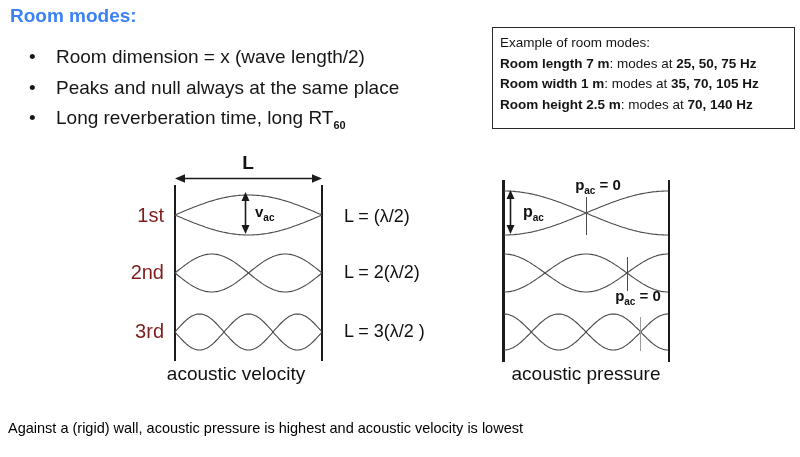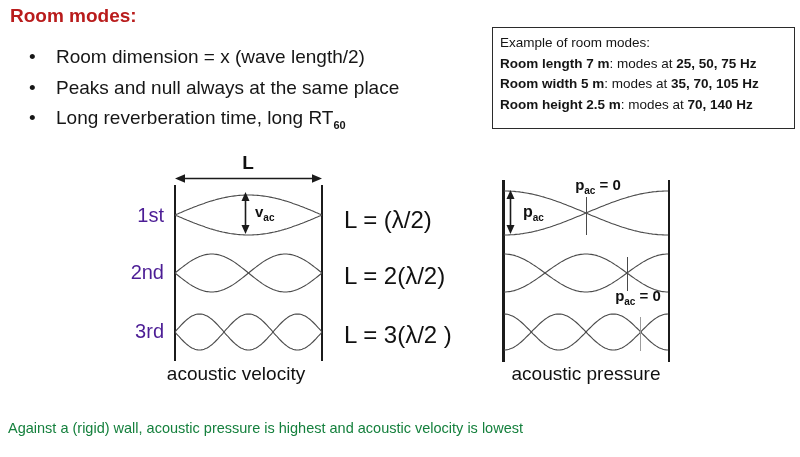--- a/index.html
+++ b/index.html
@@ -9,21 +9,21 @@
     height: 457px;
     background: #ffffff;
     font-family: "Liberation Sans", sans-serif;
     color: #1a1a1a;
     overflow: hidden;
   }
   .abs { position: absolute; }
 
   .title {
     left: 10px; top: 5px;
-    font-size: 19px; font-weight: 700; color: #b91c1c;
+    font-size: 19px; font-weight: 700; color: #3b82f6;
   }
   .bullets {
     left: 10px; top: 26px;
     list-style: none; margin: 16px; padding: 0;
     font-size: 19px; color: #161616;
   }
   .bullets li {
     position: relative;
     padding-left: 30px;
     line-height: 30.5px;
@@ -46,24 +46,24 @@
     line-height: 20.5px;
     color: #151515;
     white-space: nowrap;
   }
   .example-box b { font-weight: 700; }
 
   .wall { background: #1b1b1b; }
 
   .row-label {
     width: 46px; text-align: right;
-    font-size: 20px; color: #4c1d95;
+    font-size: 20px; color: #7f1d1d;
   }
   .formula {
-    font-size: 24px; color: #111; white-space: nowrap;
+    font-size: 18px; color: #111; white-space: nowrap;
   }
   .caption {
     width: 180px; text-align: center;
     font-size: 19px; color: #111; white-space: nowrap;
   }
   .dim-label {
     width: 40px; text-align: center;
     font-size: 19px; font-weight: 600; color: #111;
   }
   .amp-label {
@@ -72,40 +72,40 @@
   .amp-label sub, .node-label sub { font-size: 10px; }
   .node-label {
     width: 84px; text-align: center;
     font-size: 15px; font-weight: 700; color: #111; white-space: nowrap;
   }
   .tick { width: 1.3px; background: #4a4a4a; }
   .tick.light { background: #9c9c9c; }
 
   .footer {
     left: 8px; top: 420px;
-    font-size: 14.5px; color: #15803d; white-space: nowrap;
+    font-size: 14.5px; color: #000000; white-space: nowrap;
   }
   svg { display: block; }
 </style>
 </head>
 <body>
 
 <div class="slide">
 
   <div class="abs title">Room modes:</div>
   <ul class="abs bullets">
     <li><span>Room dimension = x (wave length/2)</span></li>
     <li><span>Peaks and null always at the same place</span></li>
     <li><span>Long reverberation time, long RT</span><sub class="s60">60</sub></li>
   </ul>
 
   <div class="abs example-box">
     <div>Example of room modes:</div>
     <div><b>Room length 7 m</b><span>: modes at </span><b>25, 50, 75 Hz</b></div>
-    <div><b>Room width 5 m</b><span>: modes at </span><b>35, 70, 105 Hz</b></div>
+    <div><b>Room width 1 m</b><span>: modes at </span><b>35, 70, 105 Hz</b></div>
     <div><b>Room height 2.5 m</b><span>: modes at </span><b>70, 140 Hz</b></div>
   </div>
 
   <div class="abs dim-label" style="left:228px; top:152px;">L</div>
 
   <svg class="abs" style="left:175px; top:172px;" width="147" height="13">
     <line x1="6" y1="6.5" x2="141" y2="6.5" stroke="#1b1b1b" stroke-width="1.6"></line>
     <polygon points="0,6.5 10,2.2 10,10.8" fill="#1b1b1b"></polygon>
     <polygon points="147,6.5 137,2.2 137,10.8" fill="#1b1b1b"></polygon>
   </svg>

